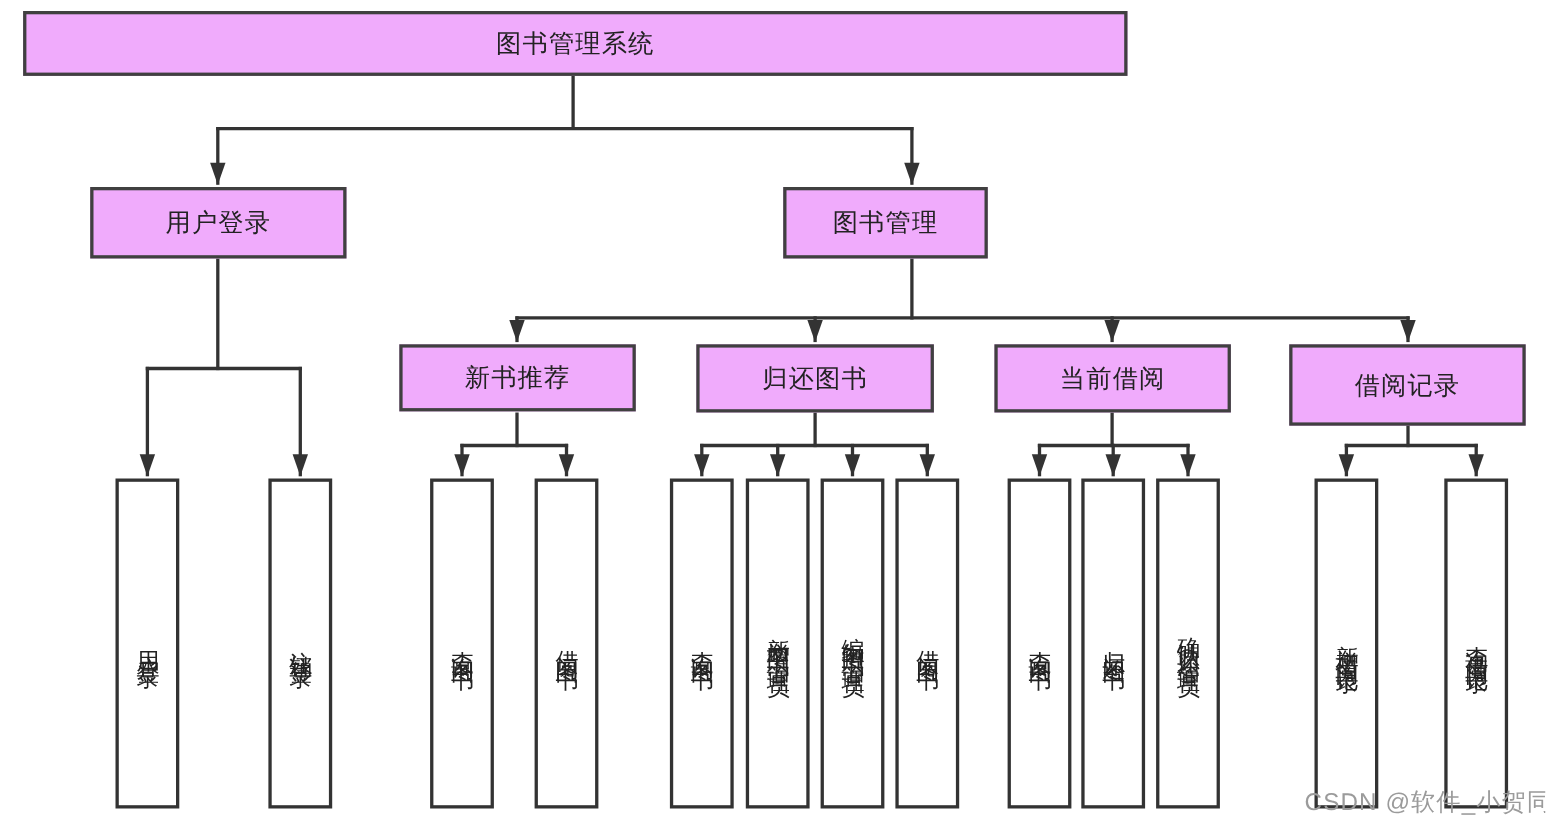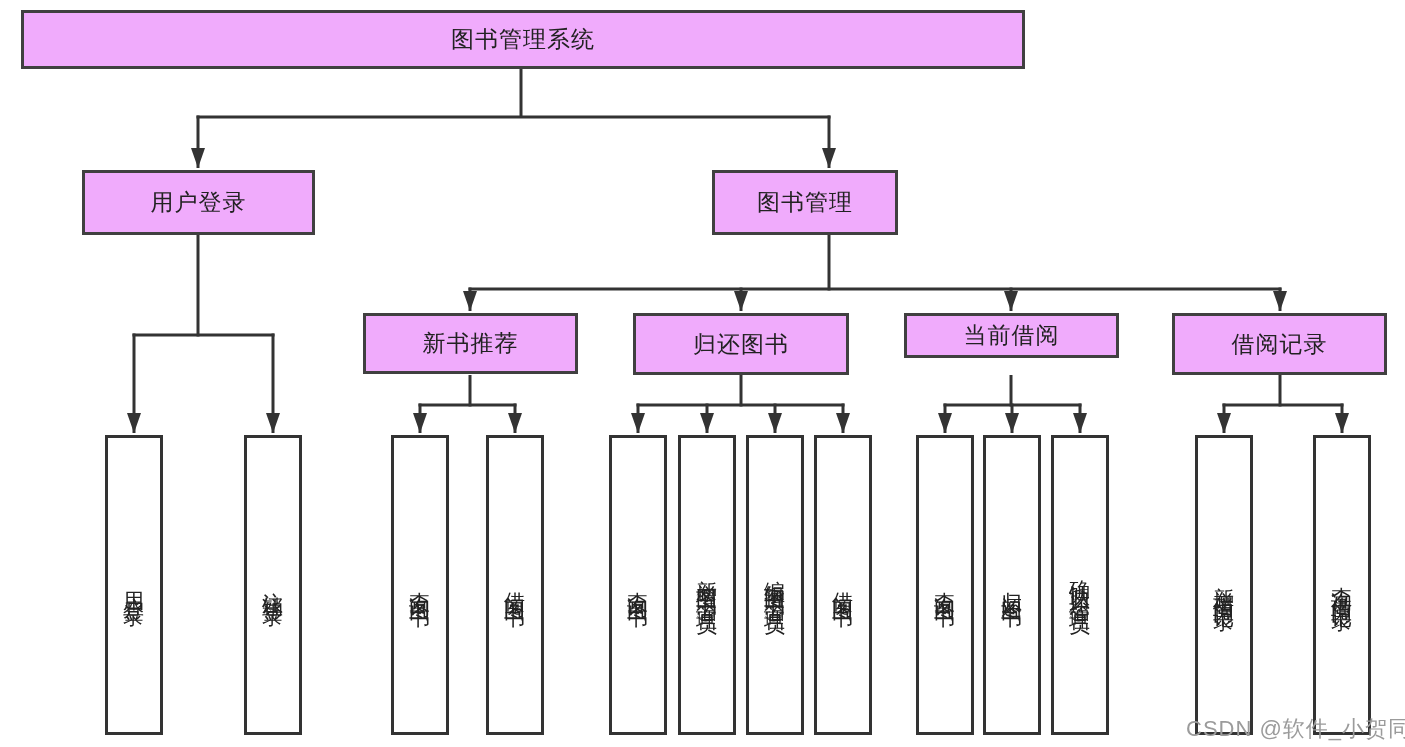--- a/index.html
+++ b/index.html
@@ -54,22 +54,22 @@
     letter-spacing: 5px;
     line-height: 1;
     z-index: 2;
   }
   
   .n-root   { left: 21px;   top: 10px;  width: 1004px; height: 59px; }
   .n-login  { left: 82px;   top: 170px; width: 233px;  height: 65px; }
   .n-mgmt   { left: 712px;  top: 170px; width: 186px;  height: 65px; }
   .n-new    { left: 363px;  top: 313px; width: 215px;  height: 61px; }
   .n-borrow { left: 633px;  top: 313px; width: 216px;  height: 62px; }
-  .n-cur    { left: 904px;  top: 313px; width: 215px;  height: 45px; }
-  .n-rec    { left: 1172px; top: 313px; width: 215px;  height: 62px; }
+  .n-cur    { left: 904px;  top: 313px; width: 215px;  height: 62px; }
+  .n-rec    { left: 1172px; top: 313px; width: 215px;  height: 74px; }
   
   .lf-1  { left: 105px; }
   .lf-2  { left: 244px; }
   .lf-3  { left: 391px; }
   .lf-4  { left: 486px; }
   .lf-5  { left: 609px; }
   .lf-6  { left: 678px; }
   .lf-7  { left: 746px; }
   .lf-8  { left: 814px; }
   .lf-9  { left: 916px; }

